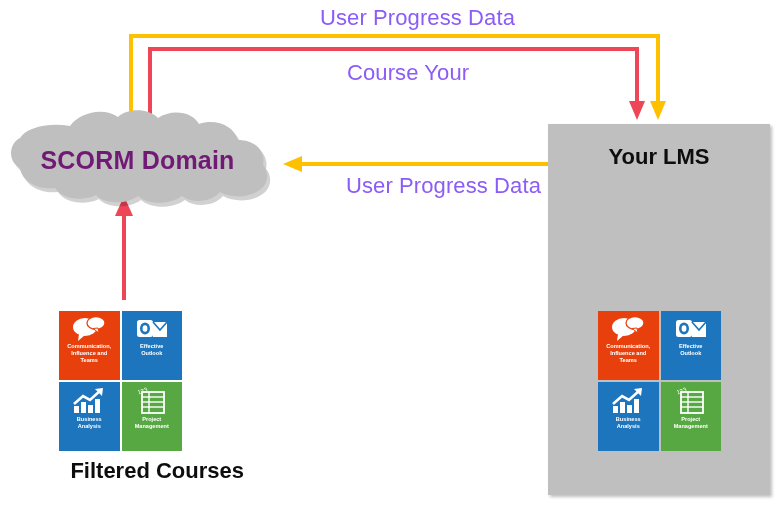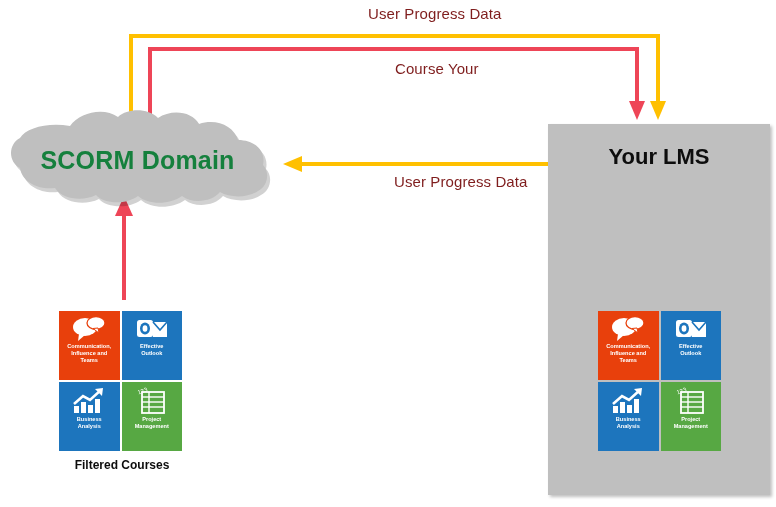--- a/index.html
+++ b/index.html
@@ -28,26 +28,25 @@
     position: absolute;
     left: 0; top: 0;
     width: 776px;
     height: 507px;
     pointer-events: none;
   }
 
   
   .edge-label {
     position: absolute;
-    font-size: 15px;
+    font-size: 22px;
     font-weight: 400;
-    color: #7f1d1d;
+    color: #8b5cf6;
     white-space: nowrap;
     letter-spacing: 0.1px;
-    margin-left: 48px;
   }
   #label-user-progress-top { left: 320px; top: 5px; }
   #label-course-data       { left: 347px; top: 60px; }
   #label-user-progress-mid { left: 346px; top: 173px; }
 
   
   #scorm-cloud {
     position: absolute;
     left: 8px;
     top: 110px;
@@ -58,21 +57,21 @@
   #scorm-cloud-label {
     position: absolute;
     left: 0; top: 0;
     width: 285px;
     height: 100px;
     display: flex;
     align-items: center;
     justify-content: center;
     font-size: 25px;
     font-weight: bold;
-    color: #15803d;
+    color: #701a75;
     padding-right: 26px;
     box-sizing: border-box;
     letter-spacing: 0.2px;
   }
 
   
   #lms-box {
     position: absolute;
     left: 548px;
     top: 124px;
@@ -131,24 +130,24 @@
     color: #ffffff;
     text-align: center;
     font-weight: bold;
     padding: 0 2px;
     margin-top: 1px;
   }
 
   
   .caption {
     position: absolute;
-    font-size: 12px;
+    font-size: 22px;
     font-weight: bold;
     color: #0d0d0d;
-    text-align: center;
+    text-align: right;
     white-space: nowrap;
   }
   #caption-filtered { left: 0px; top: 458px; width: 244px; }
   #caption-stubs    { left: 548px; top: 458px; width: 222px; }
 </style>
 </head>
 <body>
 
 <div id="canvas">
 

